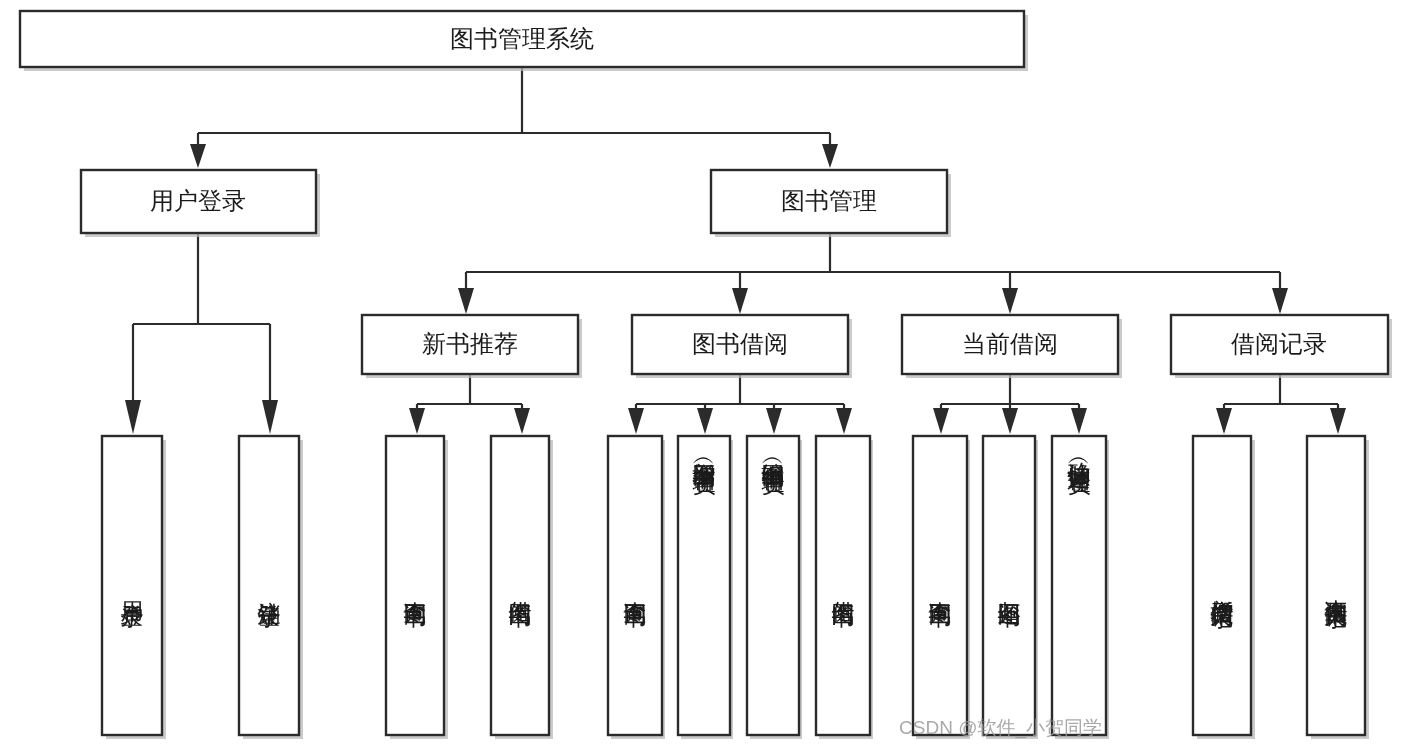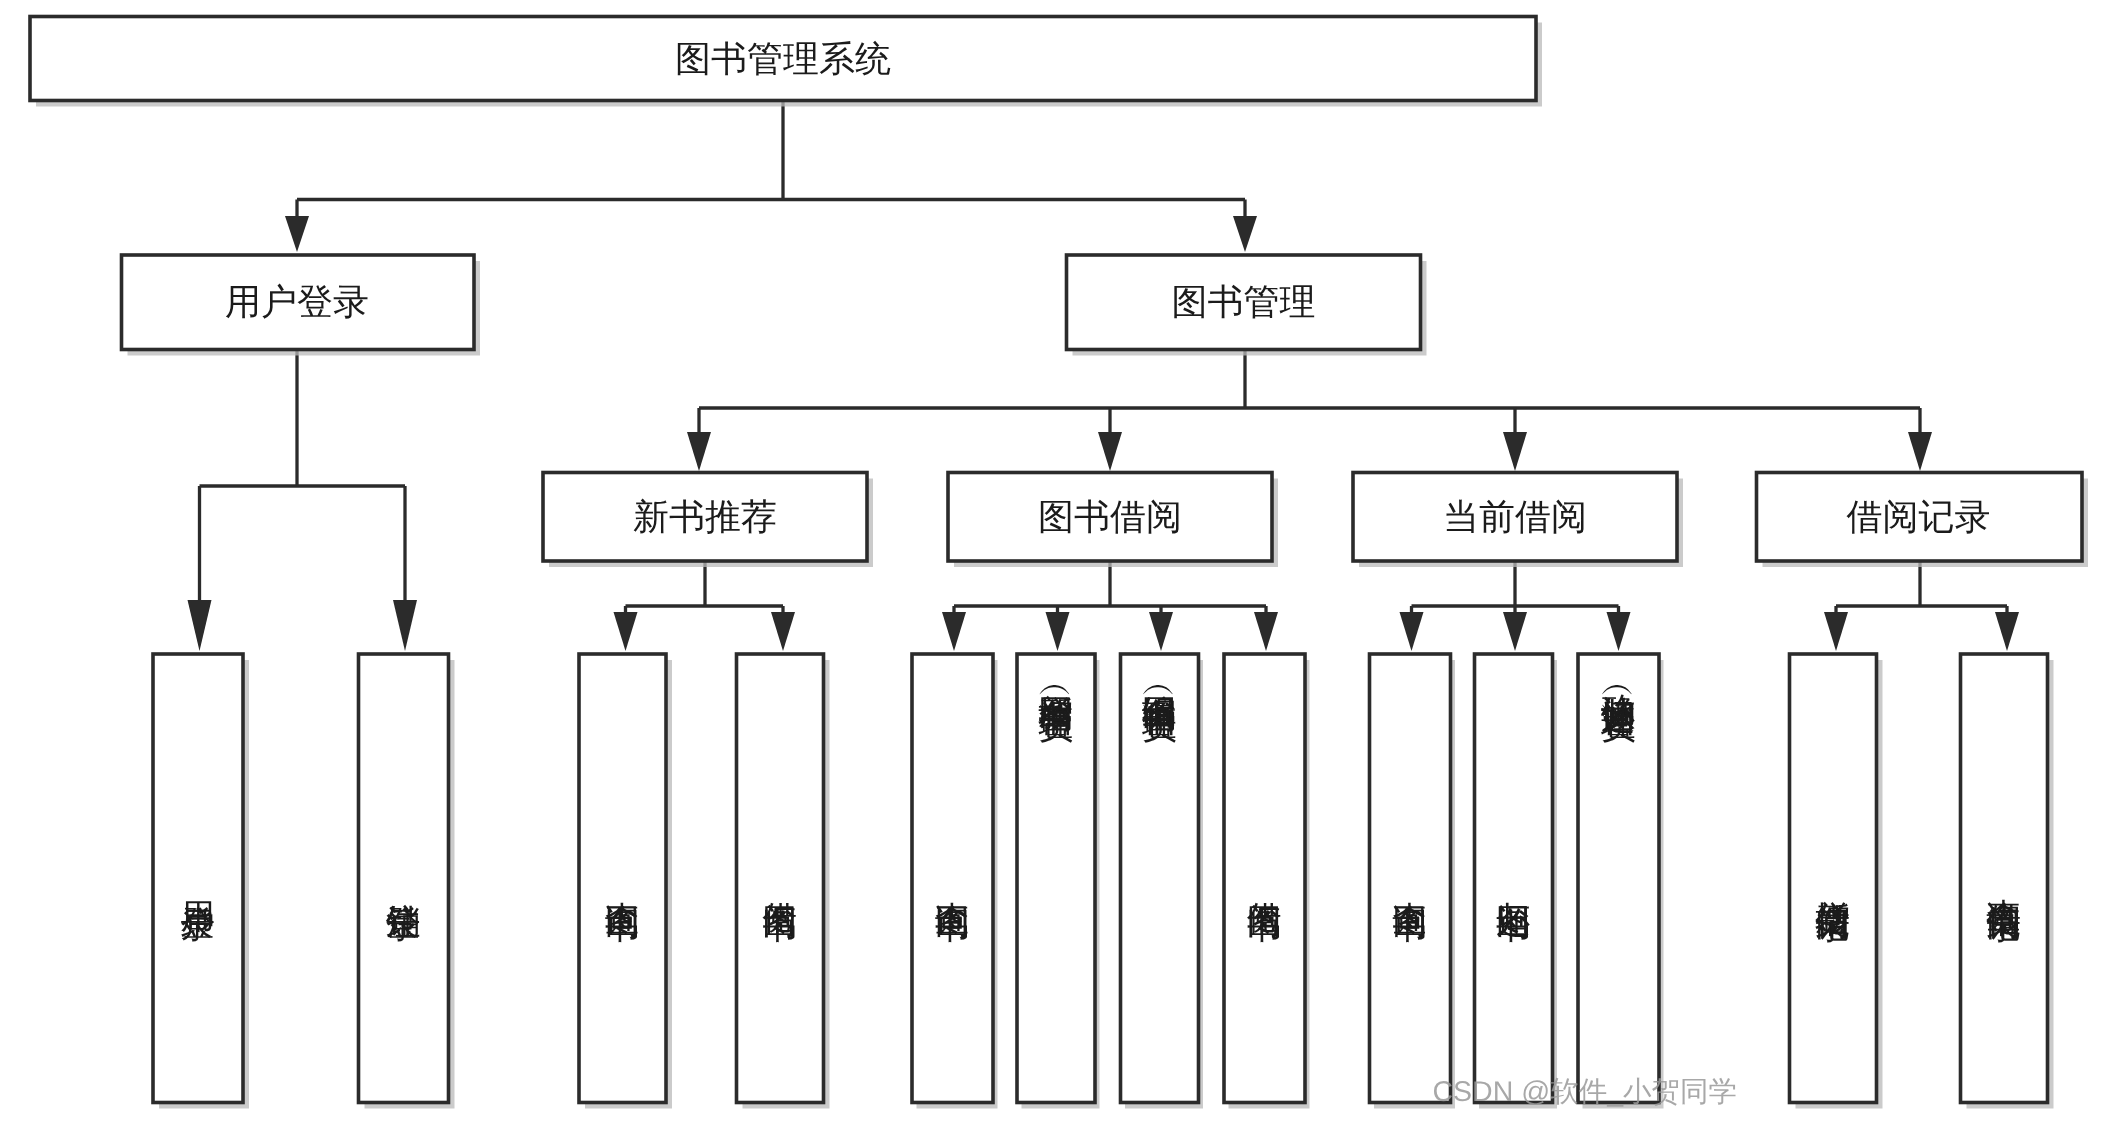--- a/index.html
+++ b/index.html
@@ -11,21 +11,20 @@
     width: 1405px;
     height: 747px;
     font-family: "Liberation Sans", "DejaVu Sans", sans-serif;
     overflow: hidden;
   }
   #diagram-root {
     position: relative;
     width: 1122px;
     height: 747px;
     background: #ffffff;
-    padding-left: 36px;
   }
   svg#flow {
     position: absolute;
     top: 0;
     left: 0;
     width: 1405px;
     height: 747px;
     display: block;
   }
   .node-box {
@@ -68,21 +67,21 @@
     font-family: "Liberation Sans", "DejaVu Sans", sans-serif;
     font-size: 23px;
     line-height: 1.08;
     letter-spacing: 1.5px;
     color: #1b1b1b;
     white-space: nowrap;
     text-align: center;
   }
   #watermark {
     position: absolute;
-    right: 0;
+    right: 20px;
     bottom: 6px;
     font-family: "Liberation Sans", "DejaVu Sans", sans-serif;
     font-size: 19px;
     color: #9a9a9a;
     opacity: 0.85;
     white-space: nowrap;
     pointer-events: none;
     margin-left: 25px;
   }
 </style>

